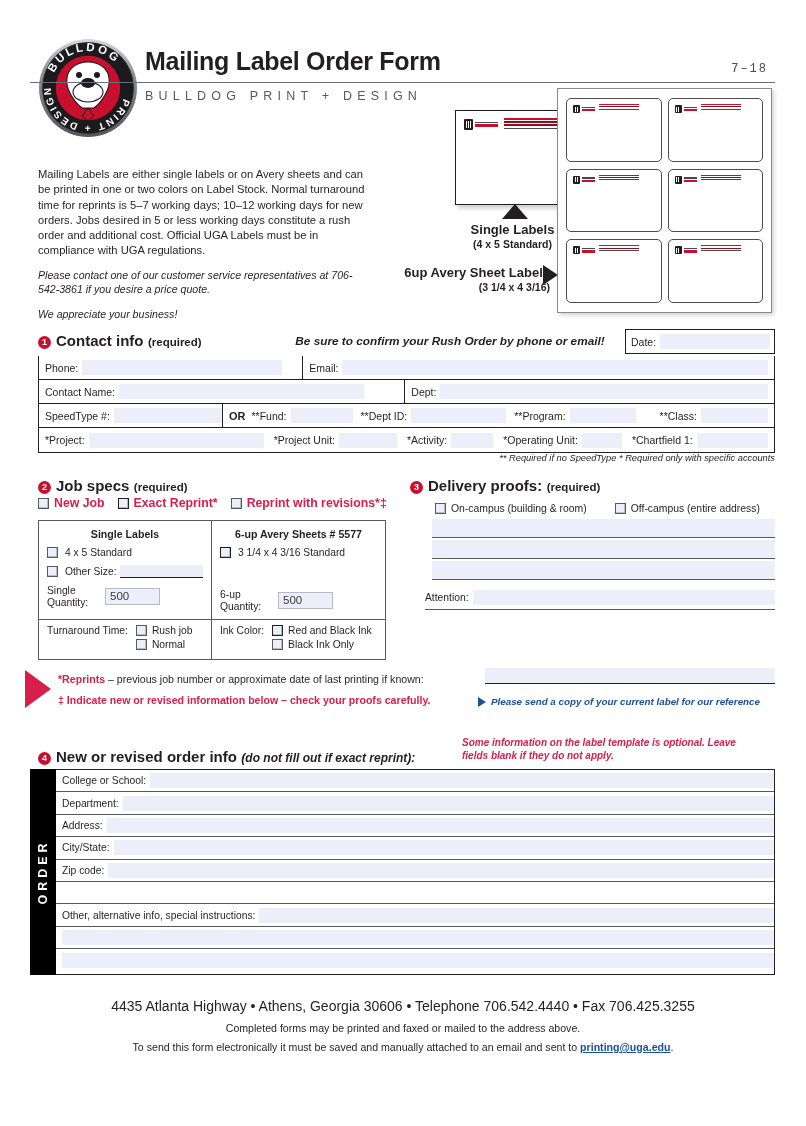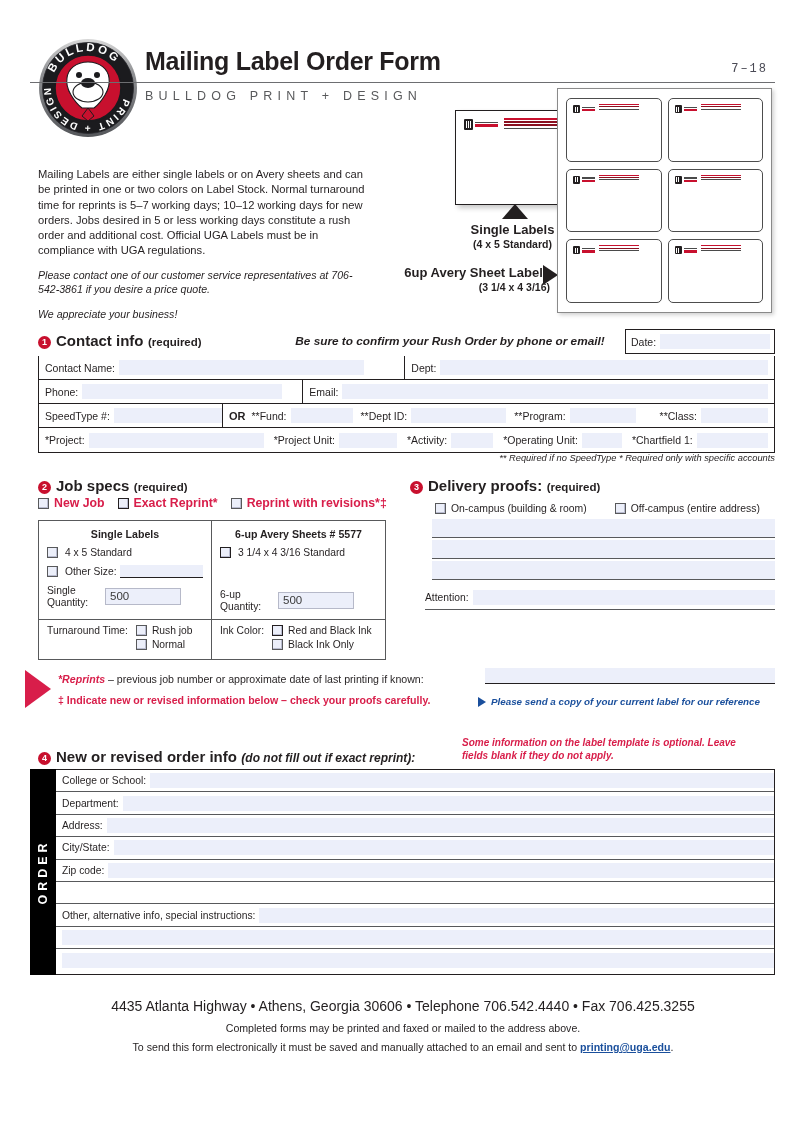--- a/index.html
+++ b/index.html
@@ -163,21 +163,21 @@
   .jb-left { width:50%; border-right:1.3px solid #58595b; padding:7px 8px; }
   .jb-right { width:50%; padding:7px 8px; }
   .jb-h { text-align:center; font-size:10.6px; font-weight:bold; margin-bottom:7px; }
   .jb-row { display:flex; align-items:center; margin-bottom:7px; }
   .jb-row .t { font-size:10.3px; }
   .jb-row .chk { margin-right:7px; }
   .underline-fill { flex:1; border-bottom:1px solid #231f20; background:#eceffa; height:13px; margin-left:3px; }
   .qty-row { display:flex; align-items:center; margin-top:4px; }
   .qty-lab { font-size:10.3px; line-height:11.5px; width:58px; }
   .qty-in {
-    width:76px; height:17px; background:#eceffa; border:1px solid #b6b9c9;
+    width:55px; height:17px; background:#eceffa; border:1px solid #b6b9c9;
     font-size:11.5px; color:#3a3a3a; padding-left:4px; line-height:15px;
   }
   .jb-bot { display:flex; height:40px; border-top:1.3px solid #58595b; }
   .jb-bl { width:50%; border-right:1.3px solid #58595b; padding:5px 8px; display:flex; }
   .jb-br { width:50%; padding:5px 8px; display:flex; }
   .jb-bl .lab, .jb-br .lab { font-size:10.3px; line-height:12px; margin-right:8px; white-space:nowrap; }
   .opt { display:flex; align-items:center; margin-bottom:3px; font-size:10.3px; }
 
   
   .sec3-head { position:absolute; left:410px; top:477px; }
@@ -190,21 +190,21 @@
   .attn .fill { flex:1; height:15px; }
   .attn-line { position:absolute; left:425px; top:609px; width:350px; height:1.3px; background:#58595b; }
 
   
   .band-tri {
     position:absolute; left:25px; top:670px;
     width:0; height:0; border-top:19px solid transparent;
     border-bottom:19px solid transparent; border-left:26px solid #d81e4a;
   }
   .rep1 { position:absolute; left:58px; top:673px; font-size:10.6px; }
-  .rep1 b { color:#d81e4a;font-style:italic; }
+  .rep1 b { color:#d81e4a; }
   .rep1-fill {
     position:absolute; left:485px; top:668px; width:290px; height:16px;
     background:#eceffa; border-bottom:1.3px solid #231f20;
   }
   .rep2 { position:absolute; left:58px; top:694px; font-size:10.6px; font-weight:bold; color:#d81e4a; }
   .rep3 {
     position:absolute; left:478px; top:696px; font-size:9.8px;
     font-style:italic; font-weight:bold; color:#1a4f9c; display:flex; align-items:center;
   }
   .rep3 .tr {
@@ -428,39 +428,39 @@
     <span class="bullet">1</span><span class="sec-title">Contact info</span> <span class="sec-req">(required)</span>
   </div>
   <div class="rushnote">Be sure to confirm your Rush Order by phone or email!</div>
   <div class="datebox">
     <span class="lab">Date:</span>
     <span class="fill"></span>
   </div>
 
   <div class="contact-table">
     <div class="crow">
+      <div class="cfield" style="width:263px;">
+        <span class="lab">Phone:</span>
+        <span class="fill" style="width:200px;"></span>
+      </div>
+      <div class="vsep"></div>
+      <div class="cfield" style="flex:1;">
+        <span class="lab">Email:</span>
+        <span class="fill" style="flex:1;margin-right:6px;"></span>
+      </div>
+    </div>
+
+    <div class="crow">
       <div class="cfield" style="width:365px;">
         <span class="lab">Contact Name:</span>
         <span class="fill" style="width:245px;"></span>
       </div>
       <div class="vsep"></div>
       <div class="cfield" style="flex:1;">
         <span class="lab">Dept:</span>
-        <span class="fill" style="flex:1;margin-right:6px;"></span>
-      </div>
-    </div>
-
-    <div class="crow">
-      <div class="cfield" style="width:263px;">
-        <span class="lab">Phone:</span>
-        <span class="fill" style="width:200px;"></span>
-      </div>
-      <div class="vsep"></div>
-      <div class="cfield" style="flex:1;">
-        <span class="lab">Email:</span>
         <span class="fill" style="flex:1;margin-right:6px;"></span>
       </div>
     </div>
 
     <div class="crow">
       <div class="cfield speedbox" style="width:185px;height:25px;">
         <span class="lab">SpeedType #:</span>
         <span class="fill" style="width:110px;"></span>
       </div>
       <span class="orlab">OR</span>

